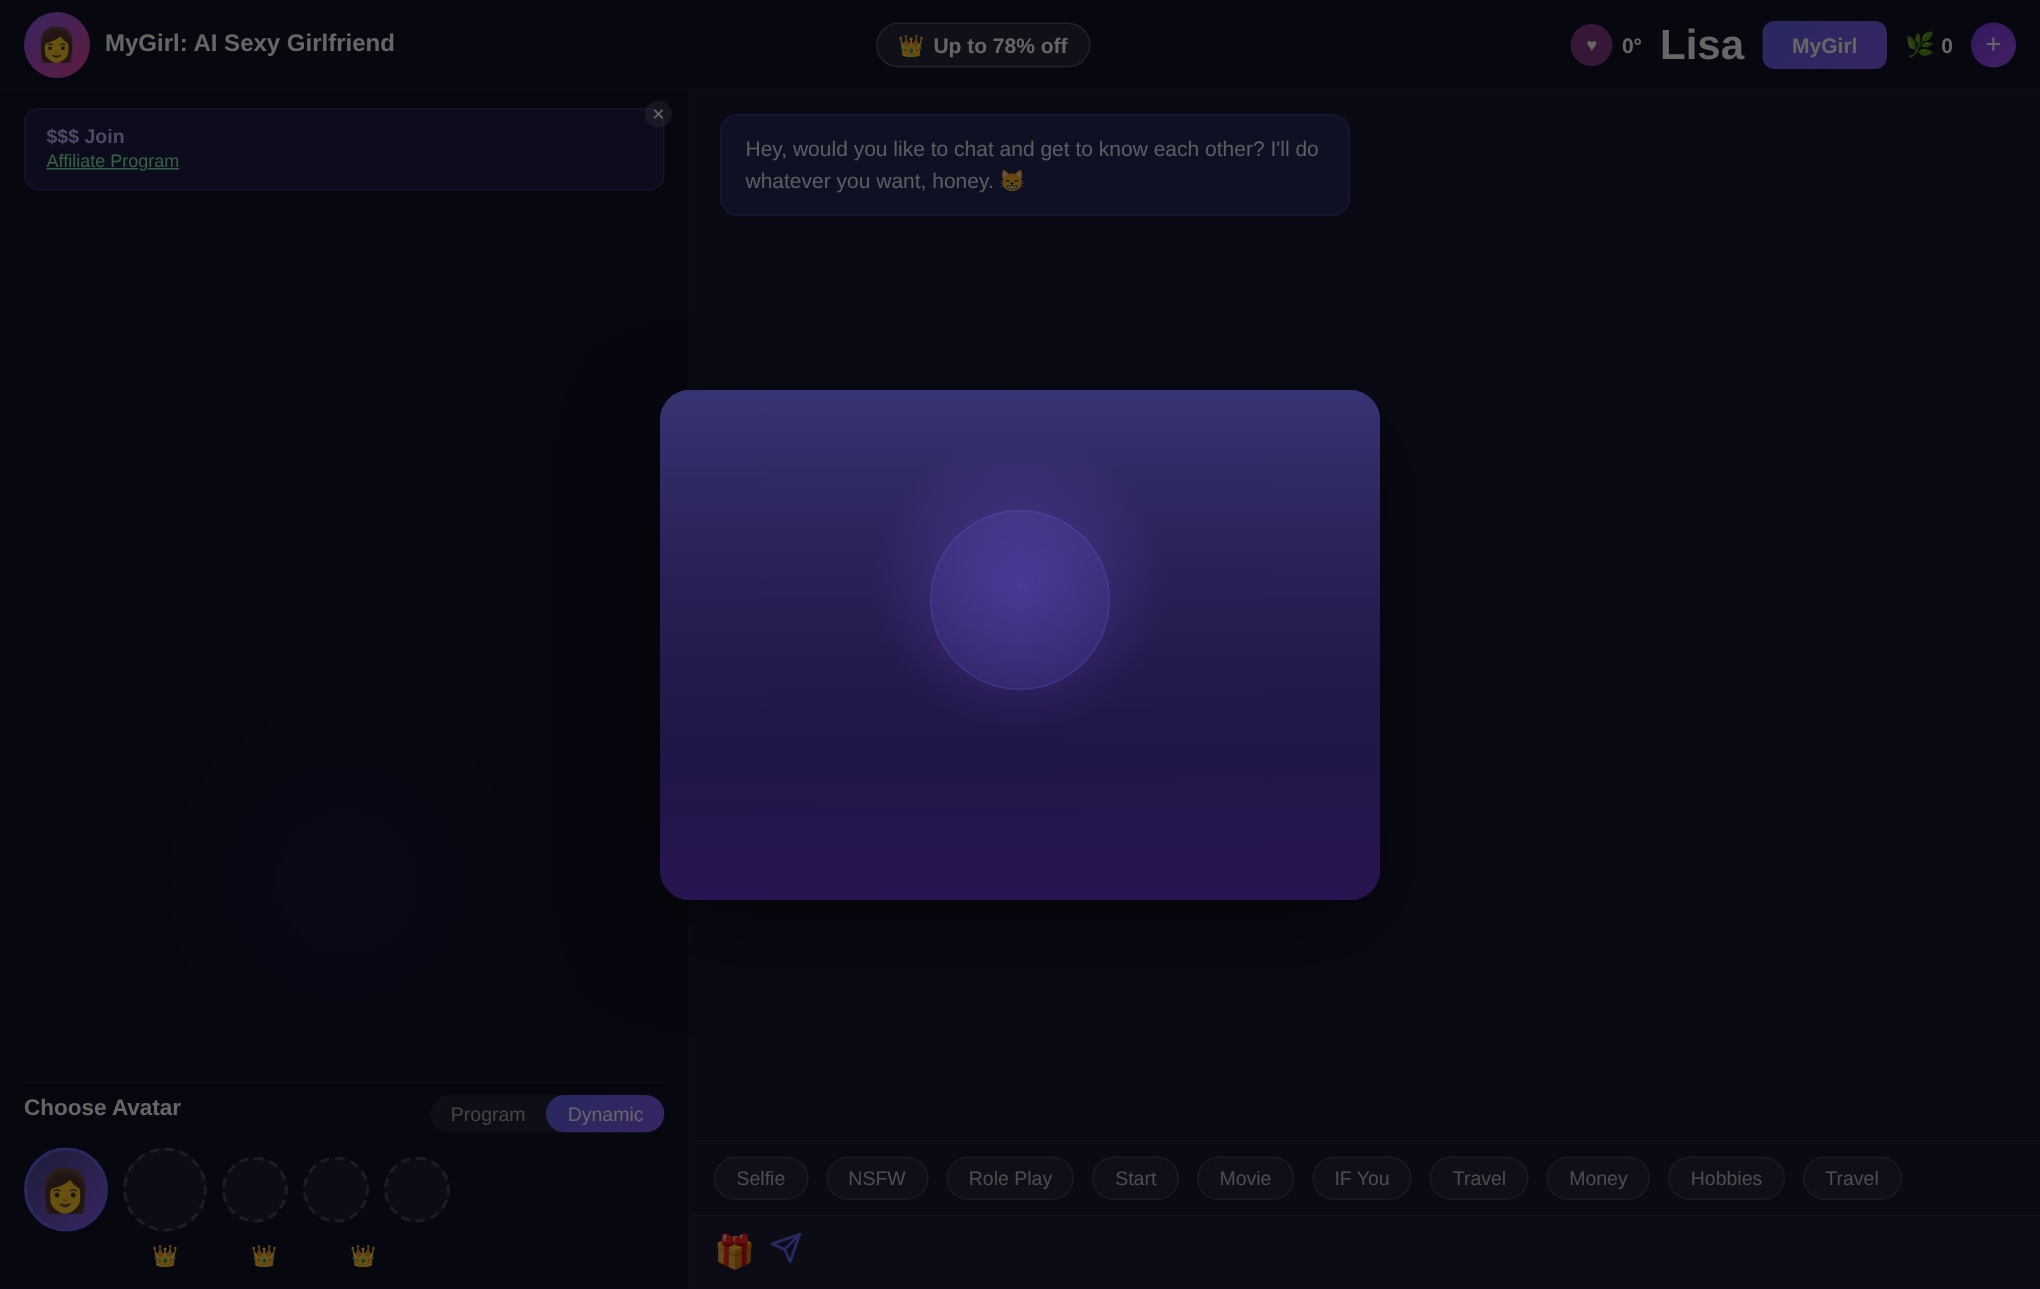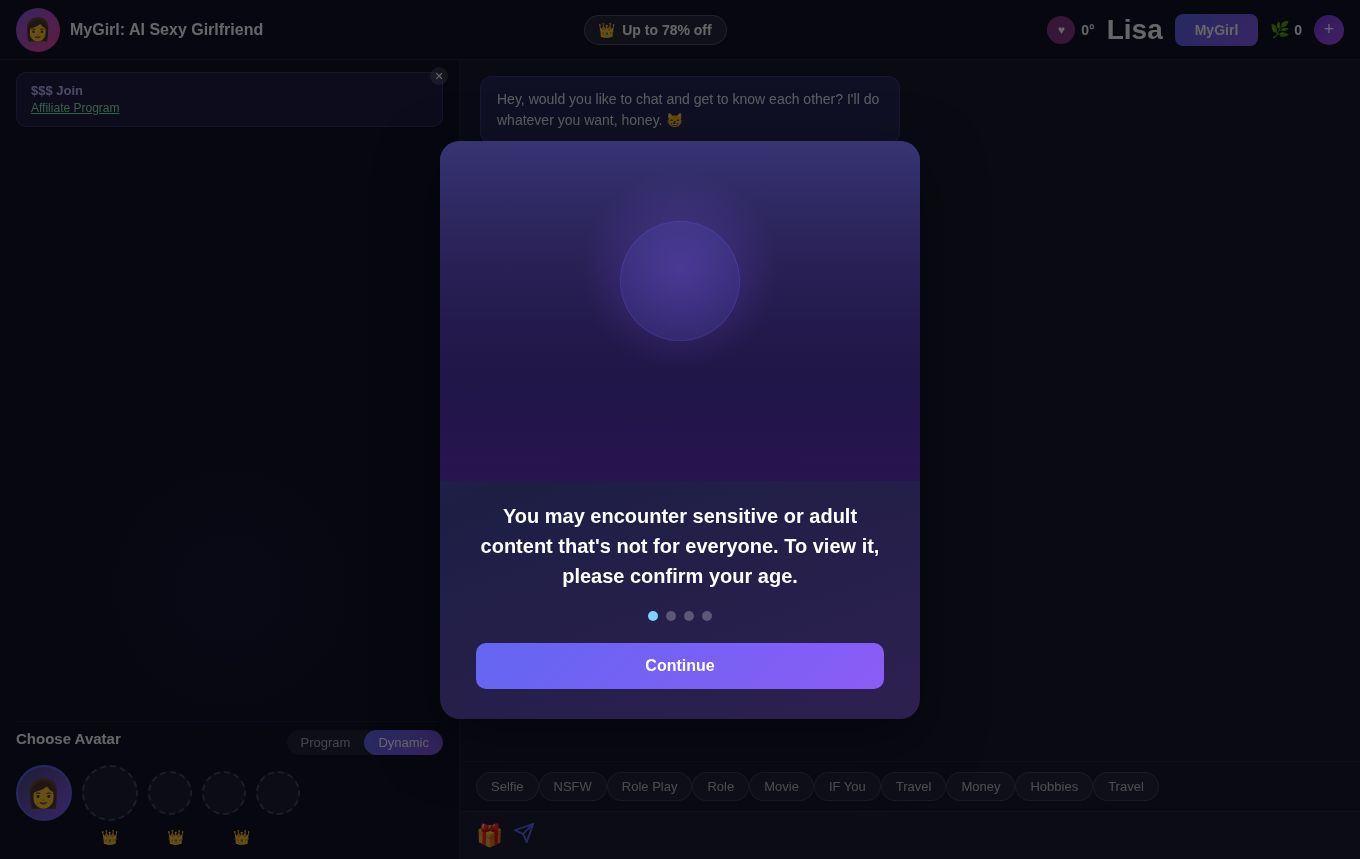--- a/index.html
+++ b/index.html
@@ -275,21 +275,21 @@
       font-size: 14px;
       line-height: 1.5;
       color: #e2e8f0;
       margin-bottom: 12px;
     }
 
     
     .topic-tags {
       padding: 10px 16px;
       display: flex;
-      gap: 0;
+      gap: 12px;
       overflow-x: auto;
       border-top: 1px solid rgba(255,255,255,0.06);
       scrollbar-width: none;
     }
     .topic-tags::-webkit-scrollbar { display: none; }
     .topic-tag {
       background: rgba(255,255,255,0.06);
       border: 1px solid rgba(255,255,255,0.12);
       border-radius: 20px;
       padding: 6px 14px;
@@ -489,21 +489,21 @@
 
 <main class="main-chat">
   <div class="chat-messages">
     <div class="message-bubble">Hey, would you like to chat and get to know each other? I'll do whatever you want, honey. 😸</div>
   </div>
 
   <div class="topic-tags">
   <div class="topic-tag">Selfie</div>
       <div class="topic-tag">NSFW</div>
       <div class="topic-tag">Role Play</div>
-      <div class="topic-tag">Role</div>
+      <div class="topic-tag">Start</div>
       <div class="topic-tag">Movie</div>
       <div class="topic-tag">IF You</div>
       <div class="topic-tag">Travel</div>
       <div class="topic-tag">Money</div>
       <div class="topic-tag">Hobbies</div>
       <div class="topic-tag">Travel</div>
     </div>
 
   <div class="chat-input-bar">
     <span class="chat-gift-icon">🎁</span>
@@ -516,24 +516,14 @@
   </div>
 </main>
 
 <div class="modal-overlay">
   <div class="modal">
     <div class="modal-image-area">
 
       <div style="position:absolute;top:30px;left:50%;transform:translateX(-50%);width:200px;height:200px;background:radial-gradient(circle,rgba(139,92,246,0.3) 0%,transparent 70%);border-radius:50%;"></div>
       <div style="position:absolute;top:80px;left:50%;transform:translateX(-50%);width:120px;height:120px;background:rgba(99,102,241,0.15);border-radius:50%;border:1px solid rgba(99,102,241,0.2);"></div>
     </div>
-    <div class="modal-content">
-      <p class="modal-text">You may encounter sensitive or adult content that's not for everyone. To view it, please confirm your age.</p>
-      <div class="modal-dots">
-        <div class="modal-dot active"></div>
-        <div class="modal-dot"></div>
-        <div class="modal-dot"></div>
-        <div class="modal-dot"></div>
-      </div>
-      <button class="modal-continue-btn">Continue</button>
-    </div>
   </div>
 </div>
 
 </body></html>

